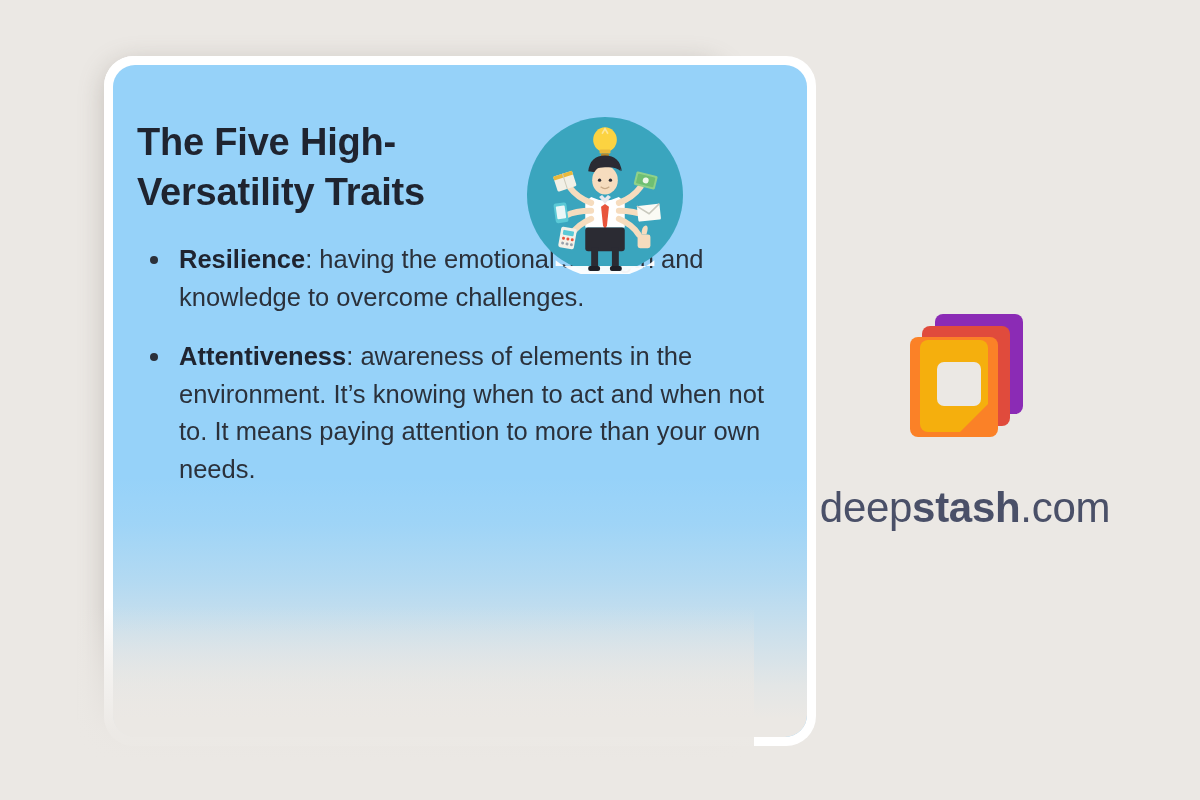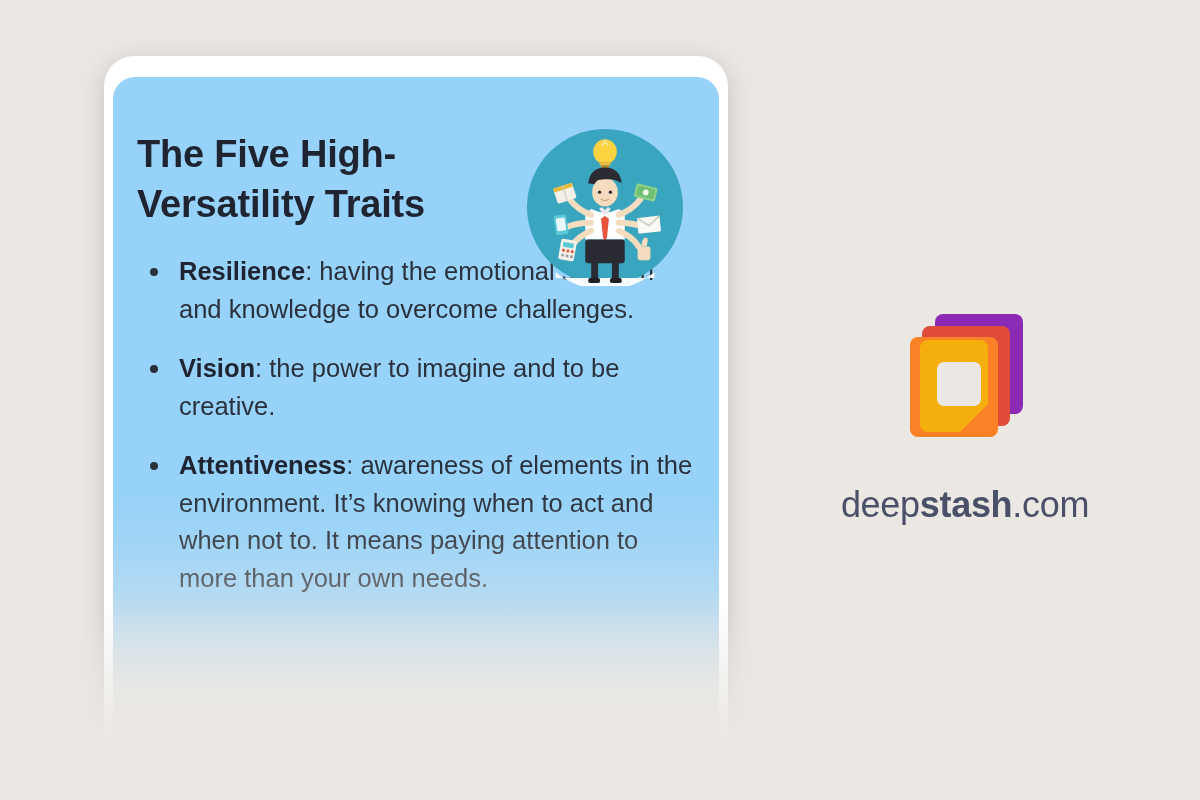--- a/index.html
+++ b/index.html
@@ -36,22 +36,22 @@
     top: 0;
     width: 624px;
     height: 690px;
     border-radius: 30px;
     box-shadow: 0 6px 26px rgba(120,110,100,0.33);
     background: #ffffff;
   }
   #card-frame {
     position: absolute;
     left: 0;
-    top: 12px;
-    width: 624px;
+    top: 0;
+    width: 712px;
     height: 690px;
     border-radius: 30px;
     background: #FFFFFF;
     padding: 9px;
     box-sizing: border-box;
   }
   #card-body {
     position: relative;
     width: 100%;
     height: 100%;
@@ -159,21 +159,21 @@
     text-align: center;
   }
   #brand-logo {
     width: 160px;
     height: 160px;
     margin: 0 auto;
     display: block;
   }
   #brand-wordmark {
     margin-top: 24px;
-    font-size: 36px;
+    font-size: 42px;
     color: #4A5068;
     letter-spacing: -0.3px;
     white-space: nowrap;
   }
   .wm-light { font-weight: 300; }
   .wm-bold  { font-weight: 700; }
 </style>
 </head>
 <body>
 
@@ -188,23 +188,20 @@
         <div id="card-content">
 
           <h1 id="card-title">The Five High-Versatility Traits</h1>
 
           <ul id="trait-list">
 
             <li>
               <span class="trait-term">Resilience</span><span>: </span><span>having the emotional strength and knowledge to overcome challenges.</span>
             </li>
 
-            <li>
-              <span class="trait-term">Vision</span><span>: </span><span>the power to imagine and to be creative.</span>
-            </li>
 
             <li>
               <span class="trait-term">Attentiveness</span><span>: </span><span>awareness of elements in the environment. It’s knowing when to act and when not to. It means paying attention to more than your own needs.</span>
             </li>
 
           </ul>
         </div>
 
         <svg id="illustration" viewBox="0 0 160 160">
           <circle cx="80" cy="80" r="79" fill="#3AA5BE"></circle>

